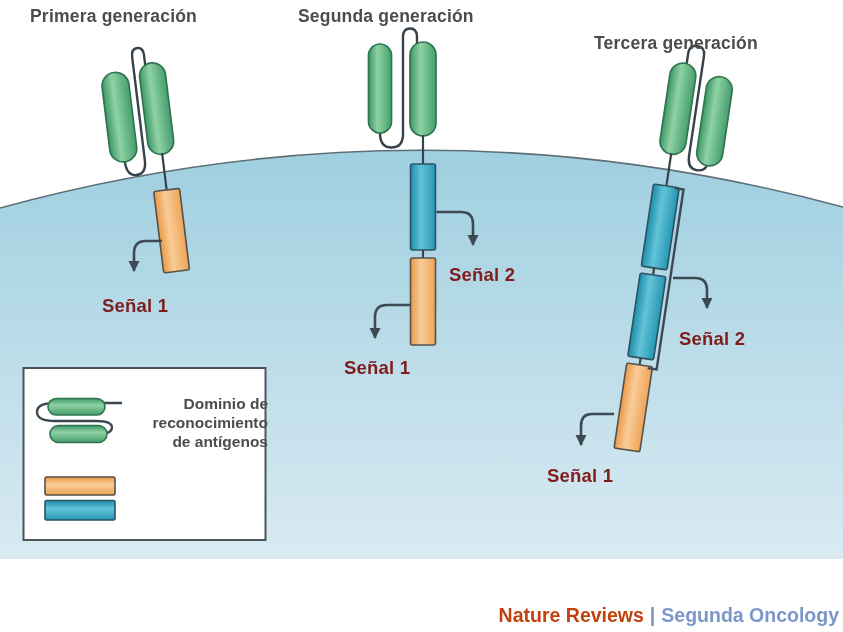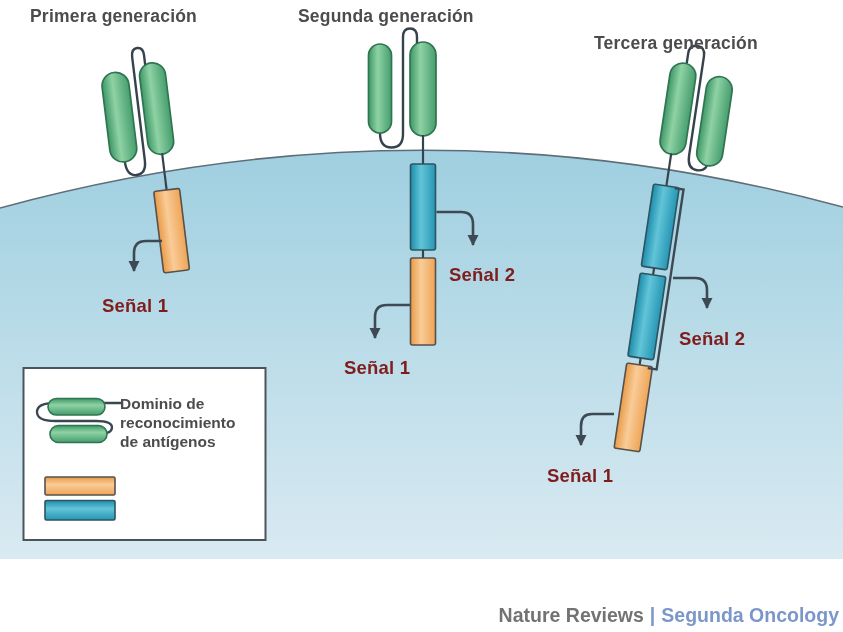--- a/index.html
+++ b/index.html
@@ -17,21 +17,21 @@
     font-size:18.5px;font-weight:bold;color:#7f1d1d;letter-spacing:0.2px;
   }
   .legend-label{
     font-size:15.5px;font-weight:bold;color:#4c4c4e;line-height:1.24;
     white-space:pre-line;width:140px;
   }
   .footer{
     position:absolute;right:4px;top:604px;font-size:19.5px;font-weight:bold;
     white-space:nowrap;
   }
-  .footer .journal{color:#737373;text-align:center;}
+  .footer .journal{color:#c2410c;text-align:center;}
   .footer .sep{color:#7b97c9;margin:0 6px;}
   .footer .sub{color:#7b97c9;}
 </style>
 </head>
 <body>
 
 <div class="stage">
 
   <svg width="843" height="632" viewBox="0 0 843 632">
     <defs>
@@ -128,21 +128,21 @@
   <div class="txt gen-title" style="left:30px;top:6px;">Primera generación</div>
   <div class="txt gen-title" style="left:298px;top:6px;">Segunda generación</div>
   <div class="txt gen-title" style="left:594px;top:6px;margin-top:27px;">Tercera generación</div>
 
   <div class="txt signal-label" style="left:102px;top:295px;">Señal 1</div>
   <div class="txt signal-label" style="left:344px;top:357px;">Señal 1</div>
   <div class="txt signal-label" style="left:449px;top:264px;">Señal 2</div>
   <div class="txt signal-label" style="left:547px;top:465px;">Señal 1</div>
   <div class="txt signal-label" style="left:679px;top:328px;">Señal 2</div>
 
-  <div class="txt legend-label" style="left:120px;top:394px;">Dominio de
+  <div class="txt legend-label" style="left:128px;top:394px;text-align:right;">Dominio de
 reconocimiento
 de antígenos</div>
 
   <div class="footer">
     <span class="journal">Nature Reviews</span><span class="sep">|</span><span class="sub">Segunda Oncology</span>
   </div>
 
 </div>
 
 </body></html>

